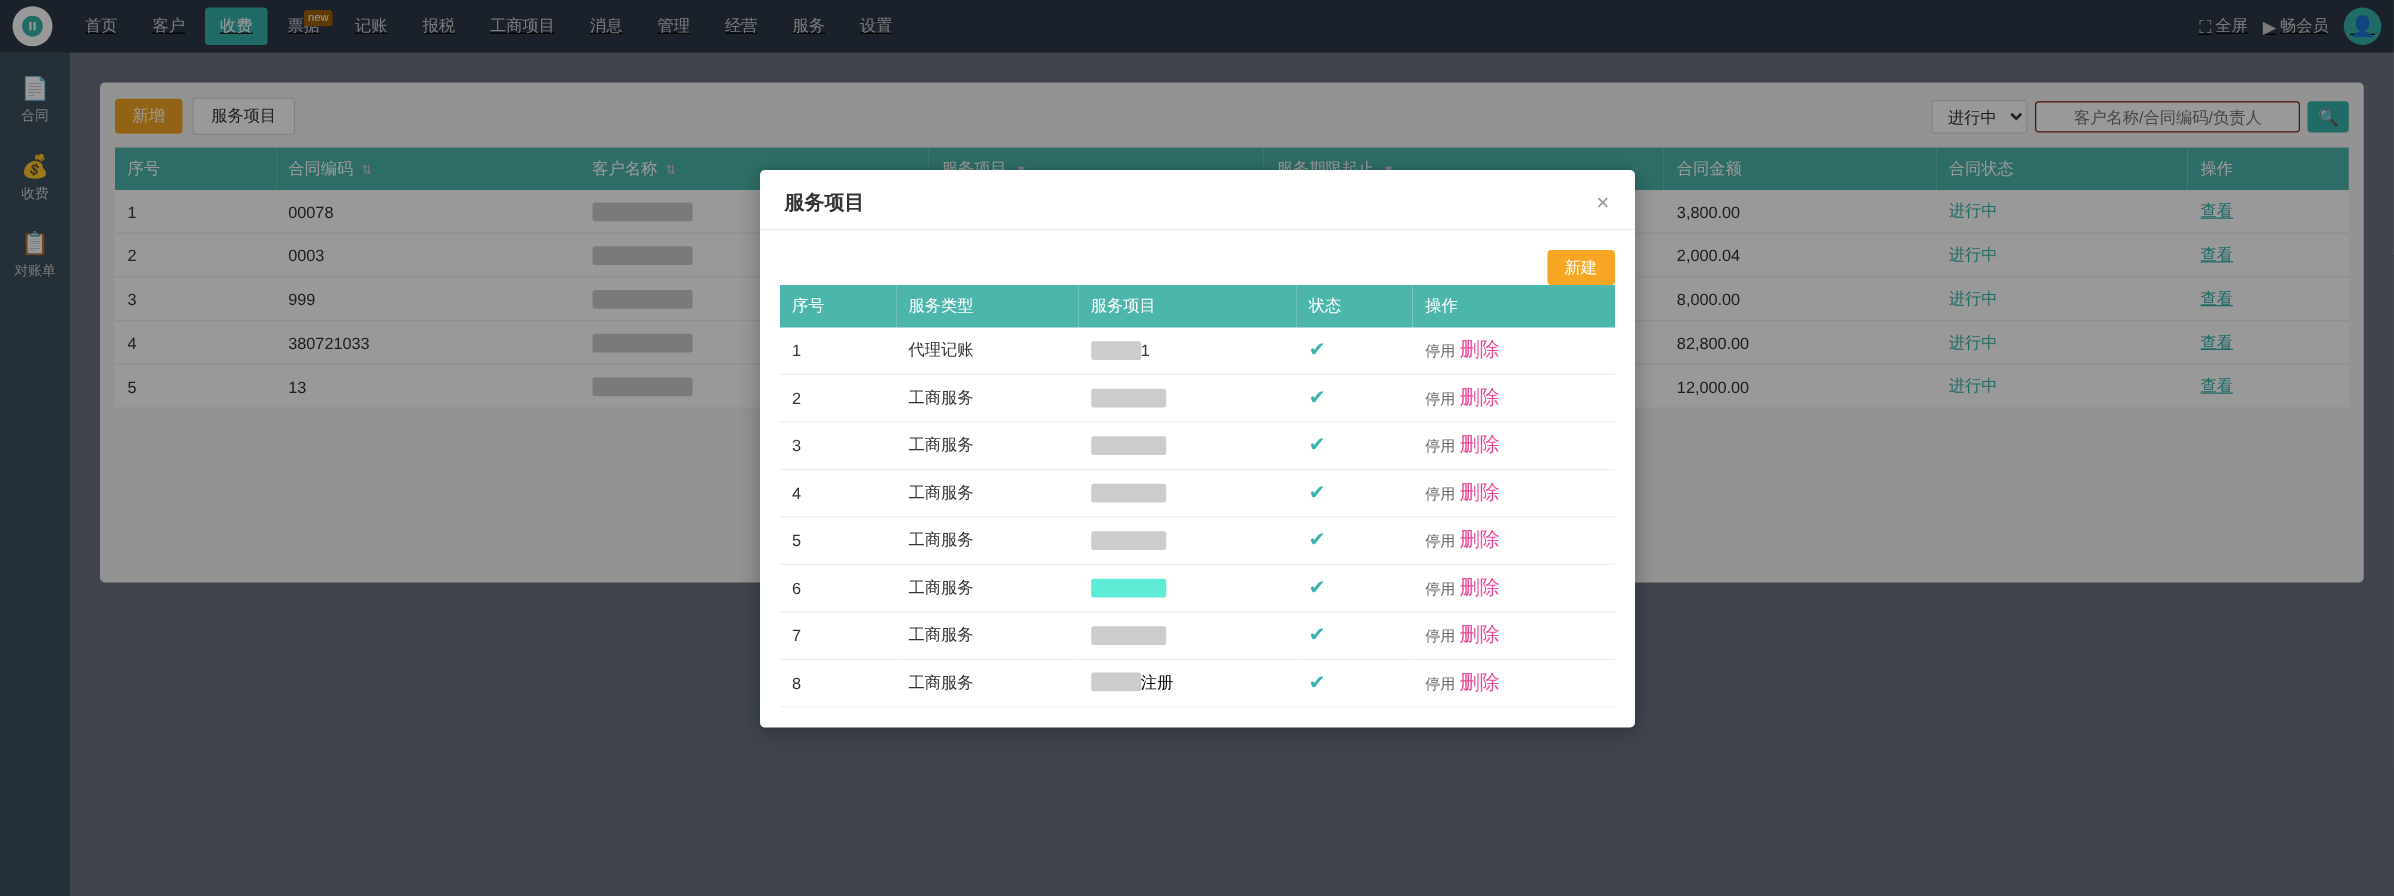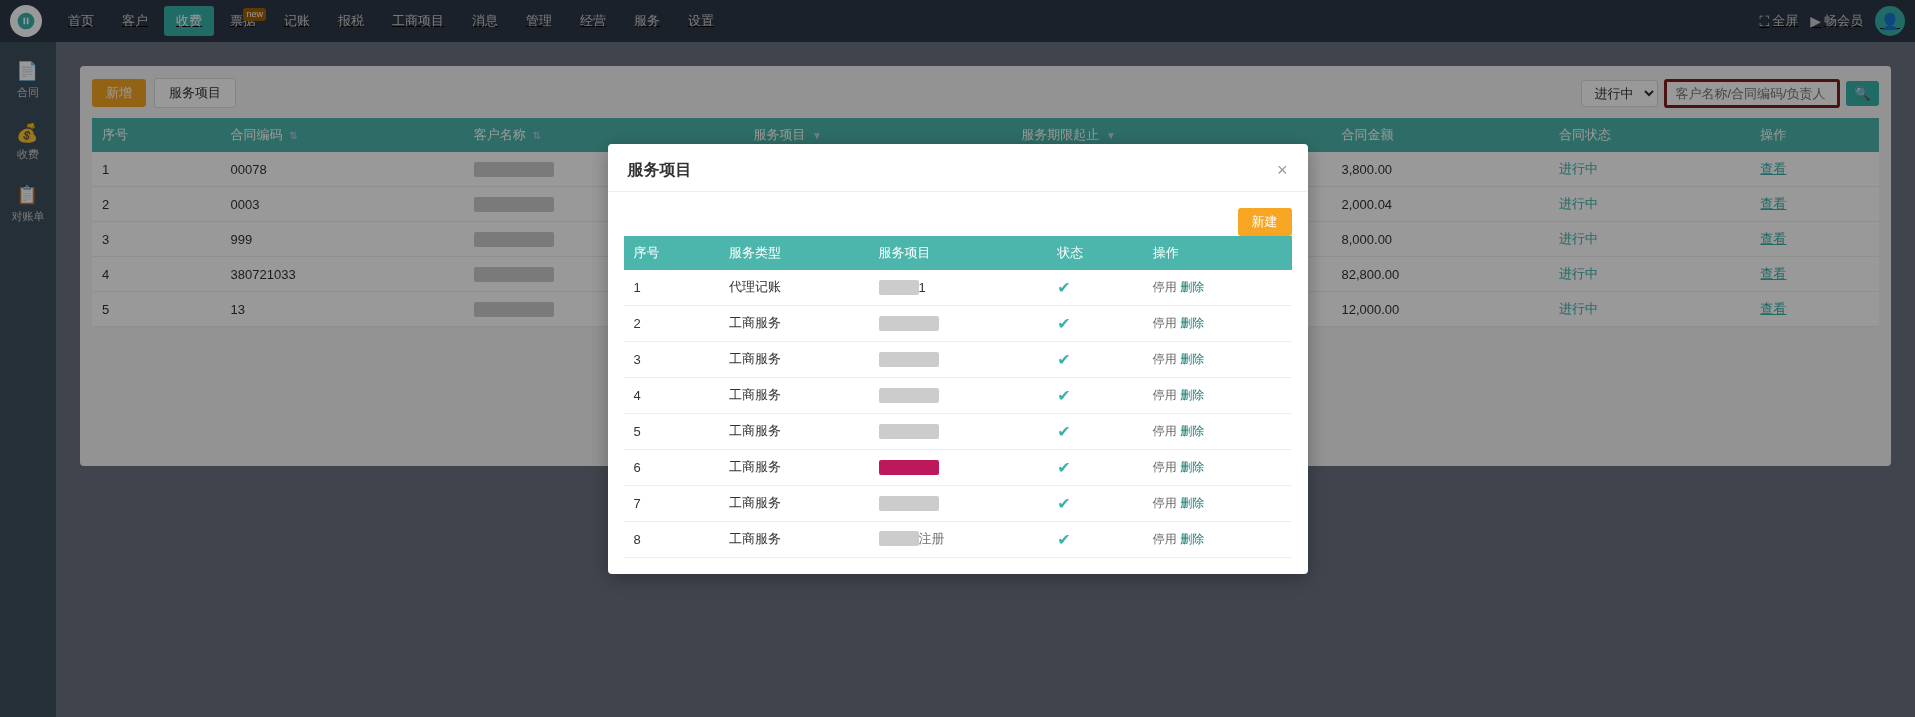--- a/index.html
+++ b/index.html
@@ -63,22 +63,22 @@
     .btn-service-item {
       background: #fff; border: 1px solid #ddd; padding: 5px 14px;
       border-radius: 3px; cursor: pointer; font-size: 13px; color: #333;
     }
     .toolbar-right { margin-left: auto; display: flex; align-items: center; gap: 6px; }
     .status-select {
       border: 1px solid #ddd; padding: 4px 8px; border-radius: 3px;
       font-size: 13px; background: #fff; color: #333;
     }
     .search-box {
-      border: 3px solid #7f1d1d; padding: 4px 8px; border-radius: 3px;
-      font-size: 13px; width: 176px;
+      border: 1px solid #7f1d1d; padding: 4px 8px; border-radius: 3px;
+      font-size: 13px; width: 212px; text-align: center;
     }
     .search-btn {
       background: #38b2ac; color: #fff; border: none;
       padding: 5px 8px; border-radius: 3px; cursor: pointer;
     }
 
     
     .main-table { width: 100%; border-collapse: collapse; background: #fff; }
     .main-table th {
       background: #4db6ac; color: #fff; padding: 8px 10px;
@@ -116,21 +116,21 @@
     .modal-table { width: 100%; border-collapse: collapse; }
     .modal-table th {
       background: #4db6ac; color: #fff; padding: 8px 10px;
       text-align: left; font-weight: normal; font-size: 13px;
     }
     .modal-table td {
       padding: 8px 10px; border-bottom: 1px solid #eee; font-size: 13px; color: #333;
     }
     .status-check { color: #38b2ac; font-size: 16px; }
     .btn-stop { color: #666; cursor: pointer; background: none; border: none; font-size: 12px; }
-    .btn-delete { color: #0f766e; cursor: pointer; background: none; border: none; font-size: 12px; }
+    .btn-delete { color: #ec4899; cursor: pointer; background: none; border: none; font-size: 16px; }
     .modal-scroll { overflow-y: auto; max-height: 340px; }
   </style>
 </head>
 <body>
 
 <nav class="top-nav">
   <div class="nav-logo">
     <svg viewBox="0 0 24 24" fill="#38b2ac">
       <path d="M12 2C6.48 2 2 6.48 2 12s4.48 10 10 10 10-4.48 10-10S17.52 2 12 2zm-1 14H9V8h2v8zm4 0h-2V8h2v8z"></path>
     </svg>
@@ -342,41 +342,41 @@
     <td><span style="background:#ccc;color:transparent;min-width:60px;display:inline-block;border-radius:2px;">XXXXXX</span></td>
     <td><span class="status-check">✔</span></td>
     <td>
       <button class="btn-stop">停用</button>
       <button class="btn-delete">删除</button>
     </td>
   </tr>
               <tr>
     <td>6</td>
     <td>工商服务</td>
-    <td><span style="background:#be185d;color:transparent;min-width:55px;display:inline-block;border-radius:2px;font-weight:bold;">XXXXXXX</span></td>
+    <td><span style="background:#5eead4;color:transparent;min-width:55px;display:inline-block;border-radius:2px;font-weight:bold;">XXXXXXX</span></td>
     <td><span class="status-check">✔</span></td>
     <td>
       <button class="btn-stop">停用</button>
       <button class="btn-delete">删除</button>
     </td>
   </tr>
               <tr>
     <td>7</td>
     <td>工商服务</td>
     <td><span style="background:#ccc;color:transparent;min-width:60px;display:inline-block;border-radius:2px;">XXXXXX</span></td>
     <td><span class="status-check">✔</span></td>
     <td>
       <button class="btn-stop">停用</button>
       <button class="btn-delete">删除</button>
     </td>
   </tr>
               <tr>
     <td>8</td>
     <td>工商服务</td>
-    <td><span style="background:#ccc;color:transparent;min-width:40px;display:inline-block;border-radius:2px;">XX</span><span style="color:#737373;">注册</span></td>
+    <td><span style="background:#ccc;color:transparent;min-width:40px;display:inline-block;border-radius:2px;">XX</span><span style="color:#000000;">注册</span></td>
     <td><span class="status-check">✔</span></td>
     <td>
       <button class="btn-stop">停用</button>
       <button class="btn-delete">删除</button>
     </td>
   </tr>
             </tbody>
         </table>
       </div>
     </div>

